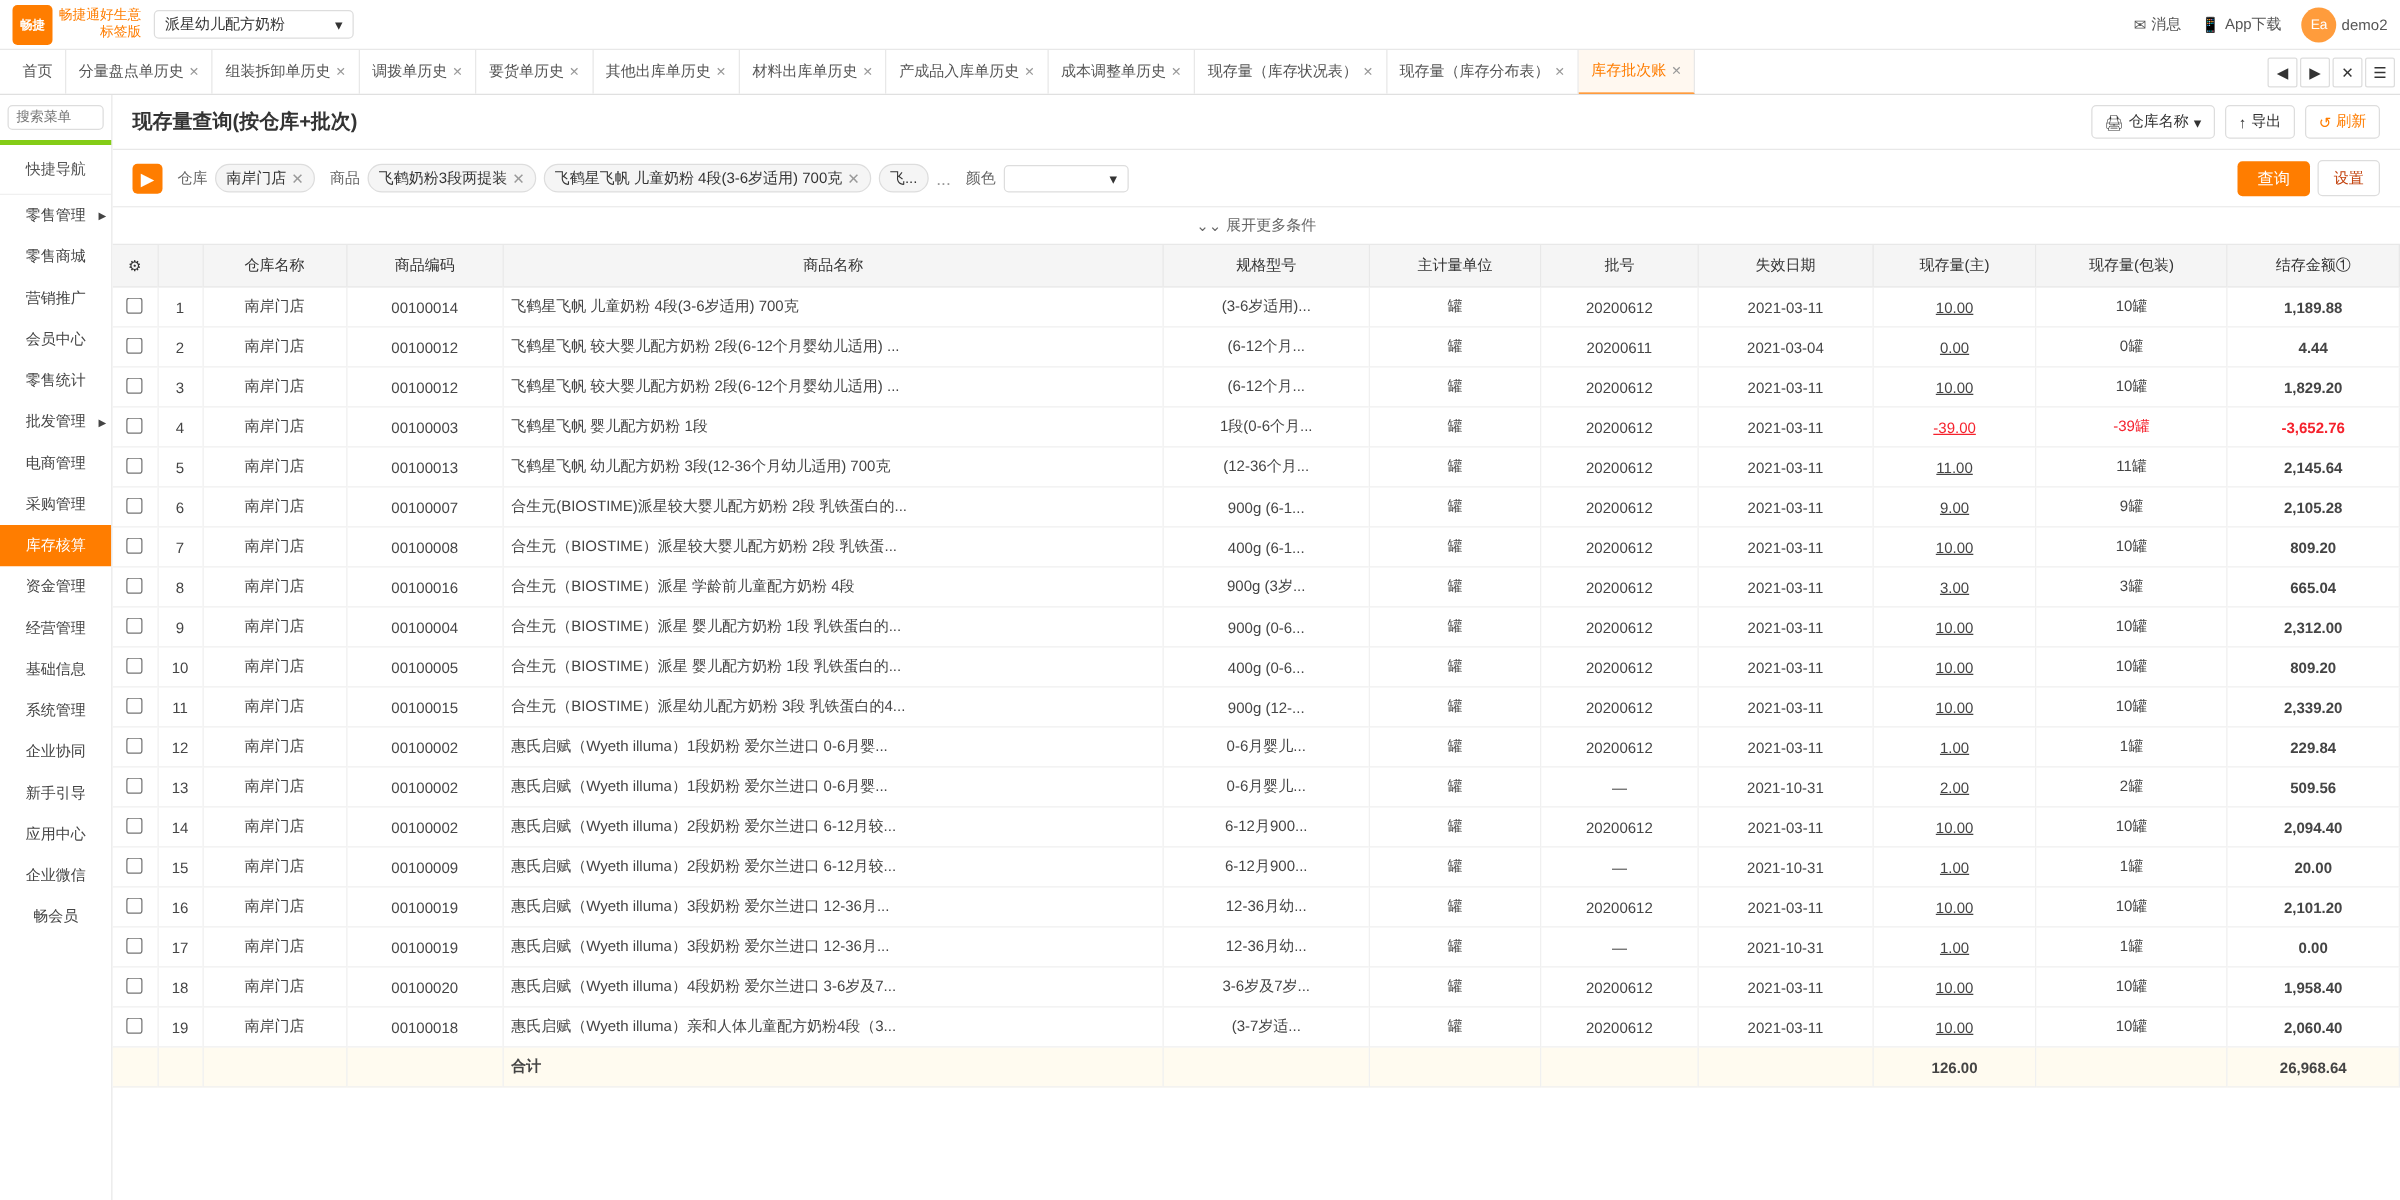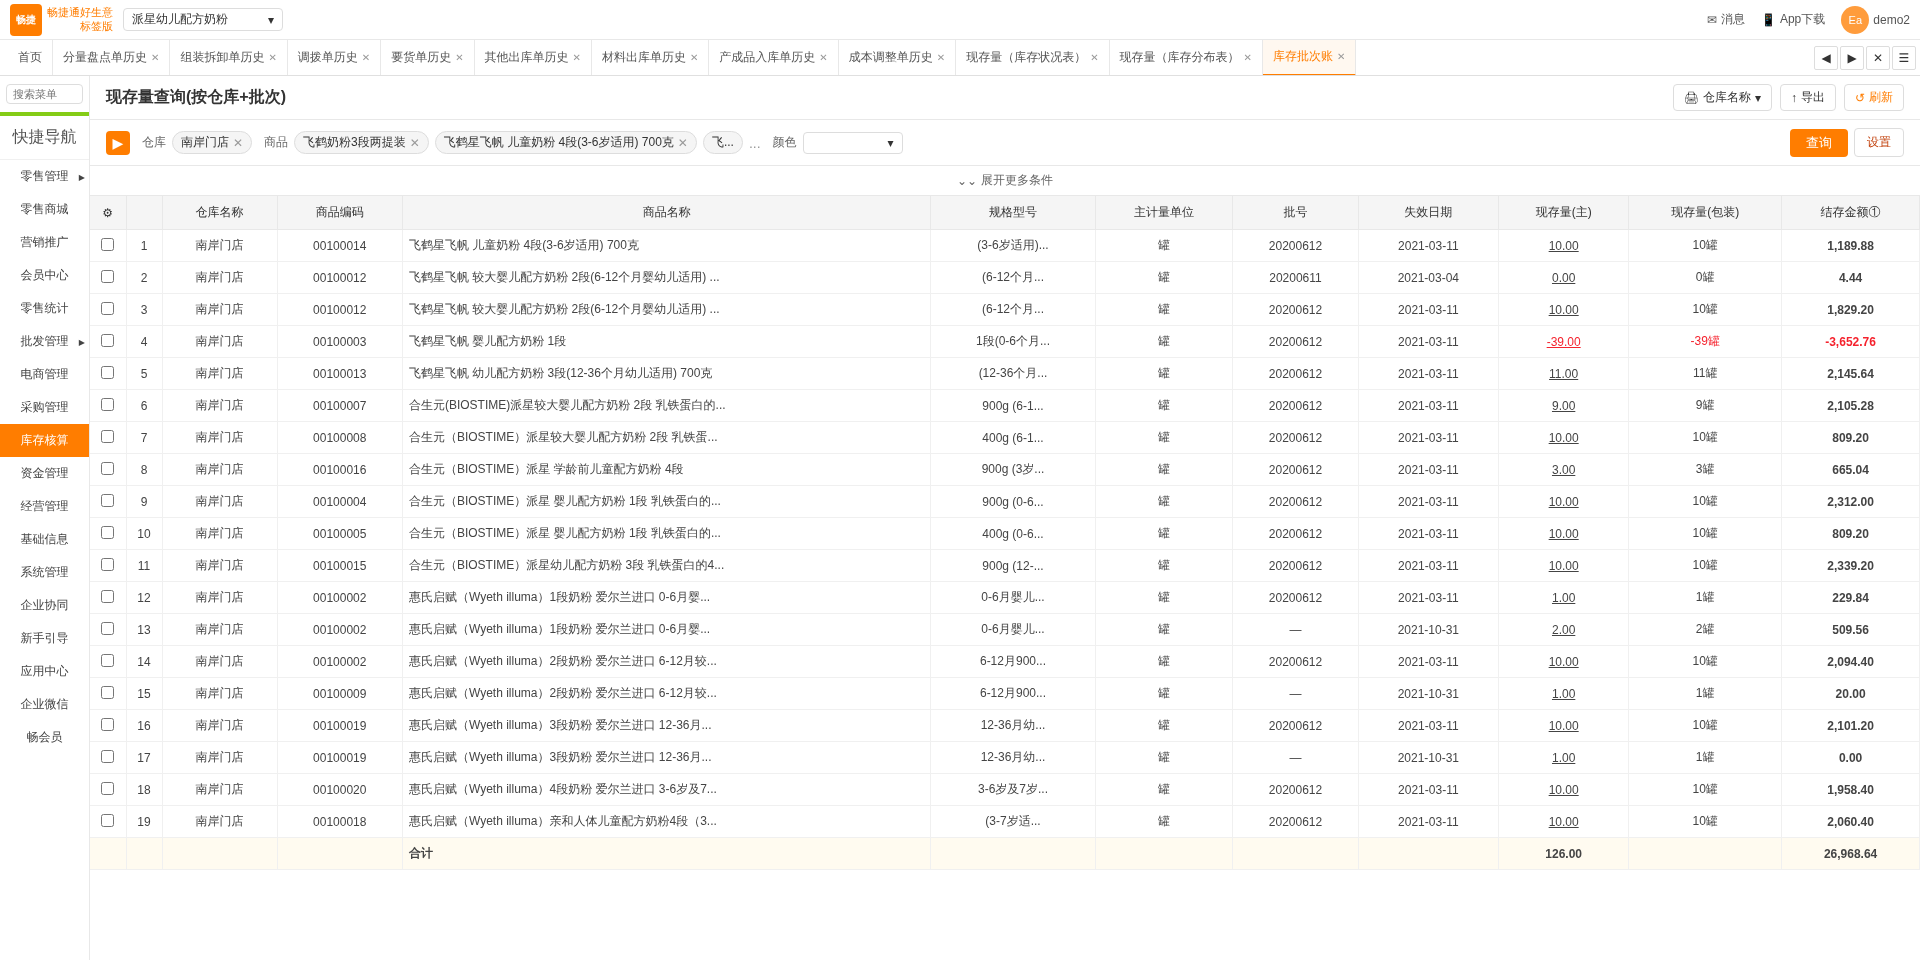--- a/index.html
+++ b/index.html
@@ -25,21 +25,21 @@
     .tab-ctrl-btn { width: 24px; height: 24px; border: 1px solid #ddd; display: flex; align-items: center; justify-content: center; cursor: pointer; background: #fff; border-radius: 2px; font-size: 12px; }
 
     
     .main-layout { display: flex; height: calc(960px - 76px); }
 
     
     .sidebar { width: 90px; background: #fff; border-right: 1px solid #e8e8e8; display: flex; flex-direction: column; flex-shrink: 0; }
     .sidebar-search { padding: 8px 6px; border-bottom: 4px solid #84cc16; }
     .sidebar-search input { width: 100%; border: 1px solid #ddd; border-radius: 4px; padding: 3px 6px; font-size: 11px; }
     .sidebar-nav { padding: 6px 0; border-bottom: 1px solid #f0f0f0; }
-    .sidebar-nav-item { display: flex; align-items: center; justify-content: center; padding: 5px 0; font-size: 16px; color: #555; cursor: pointer; }
+    .sidebar-nav-item { display: flex; align-items: center; justify-content: center; padding: 5px 0; font-size: 12px; color: #555; cursor: pointer; }
     .sidebar-menu-item { padding: 8px 0; text-align: center; font-size: 12px; cursor: pointer; color: #444; position: relative; }
     .sidebar-menu-item.active { color: #fff; background: #ff7d00; }
     .sidebar-menu-item.has-arrow::after { content: '▶'; font-size: 8px; position: absolute; right: 4px; top: 50%; transform: translateY(-50%); }
 
     
     .content { flex: 1; overflow: hidden; display: flex; flex-direction: column; }
 
     
     .page-header { background: #fff; padding: 8px 16px; border-bottom: 1px solid #e8e8e8; display: flex; align-items: center; justify-content: space-between; }
     .page-title { font-size: 16px; font-weight: bold; color: #333; }

